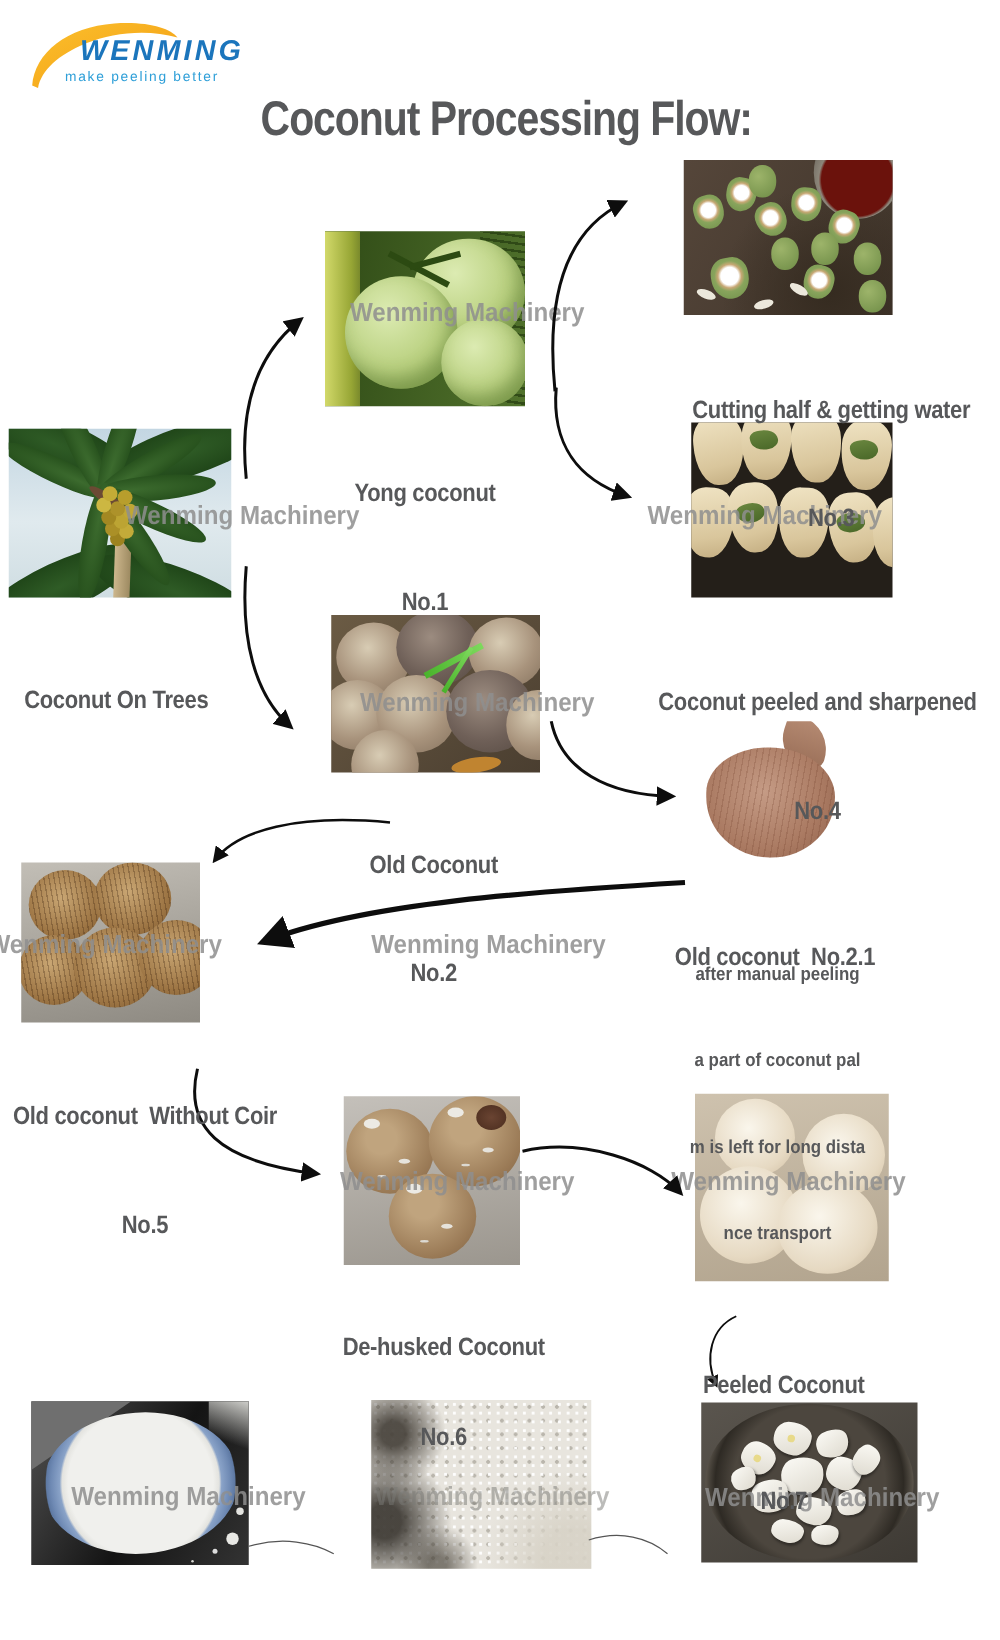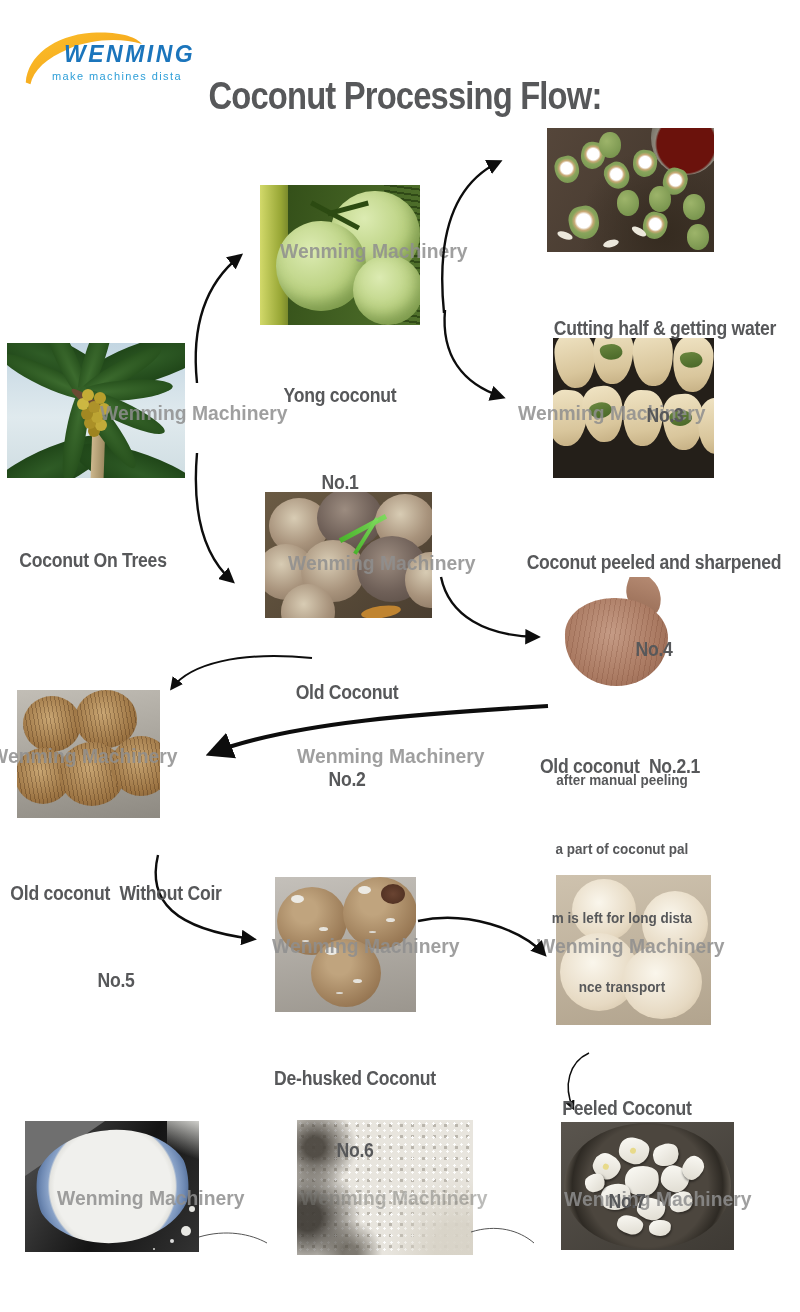--- a/index.html
+++ b/index.html
@@ -1,20 +1,20 @@
 <!DOCTYPE html>
 <html><head>
 <meta charset="utf-8">
 <style>
   html,body{margin:0;padding:0;background:#fff;}
   #canvas{position:relative;width:800px;height:1312px;background:#fff;overflow:hidden;
           font-family:"Liberation Sans",sans-serif;}
 
   
-  .logo{position:absolute;left:22px;top:26px;width:200px;height:68px;z-index:7;text-align:right;}
+  .logo{position:absolute;left:22px;top:12px;width:200px;height:68px;z-index:7;text-align:right;}
   .swoosh{position:absolute;left:0;top:2px;width:150px;height:62px;}
   .logo-name{position:absolute;left:42px;top:15px;font-size:23px;font-weight:bold;font-style:italic;
              color:#1b75bc;letter-spacing:2.5px;white-space:nowrap;}
   .logo-tagline{position:absolute;left:30px;top:44px;font-size:11px;color:#2e9fd8;
              letter-spacing:1.4px;white-space:nowrap;}
 
   
   .title{position:absolute;left:155px;top:74px;width:500px;text-align:center;font-size:39px;
          font-weight:bold;color:#57585a;transform:scaleX(.84);transform-origin:center;
          letter-spacing:-1px;white-space:nowrap;z-index:7;}
@@ -208,21 +208,21 @@
     <svg class="swoosh" viewBox="0 0 160 62">
       <defs>
         <linearGradient id="sw" x1="0" y1="0" x2="1" y2="1">
           <stop offset="0" stop-color="#fbc02d"></stop>
             <stop offset="1" stop-color="#f39c12"></stop>
         </linearGradient>
       </defs>
       <path d="M 4 56 C 6 28, 34 6, 74 3 C 102 1, 122 7, 128 15 C 104 8, 74 10, 50 20 C 26 30, 12 43, 9 58 Z" fill="url(#sw)"></path>
     </svg>
     <div class="logo-name">WENMING</div>
-    <div class="logo-tagline">make machines dista</div>
+    <div class="logo-tagline">make peeling better</div>
   </div>
 
   <div class="title">Coconut Processing Flow:</div>
 
   <div class="ph" id="img-trees" style="left:7px;top:343px;width:178px;height:135px;">
     <div class="cfrond cf1"></div>
     <div class="cfrond cf2"></div>
     <div class="cfrond cf3"></div>
     <div class="cfrond cf4"></div>
     <div class="ttrunk"></div>

